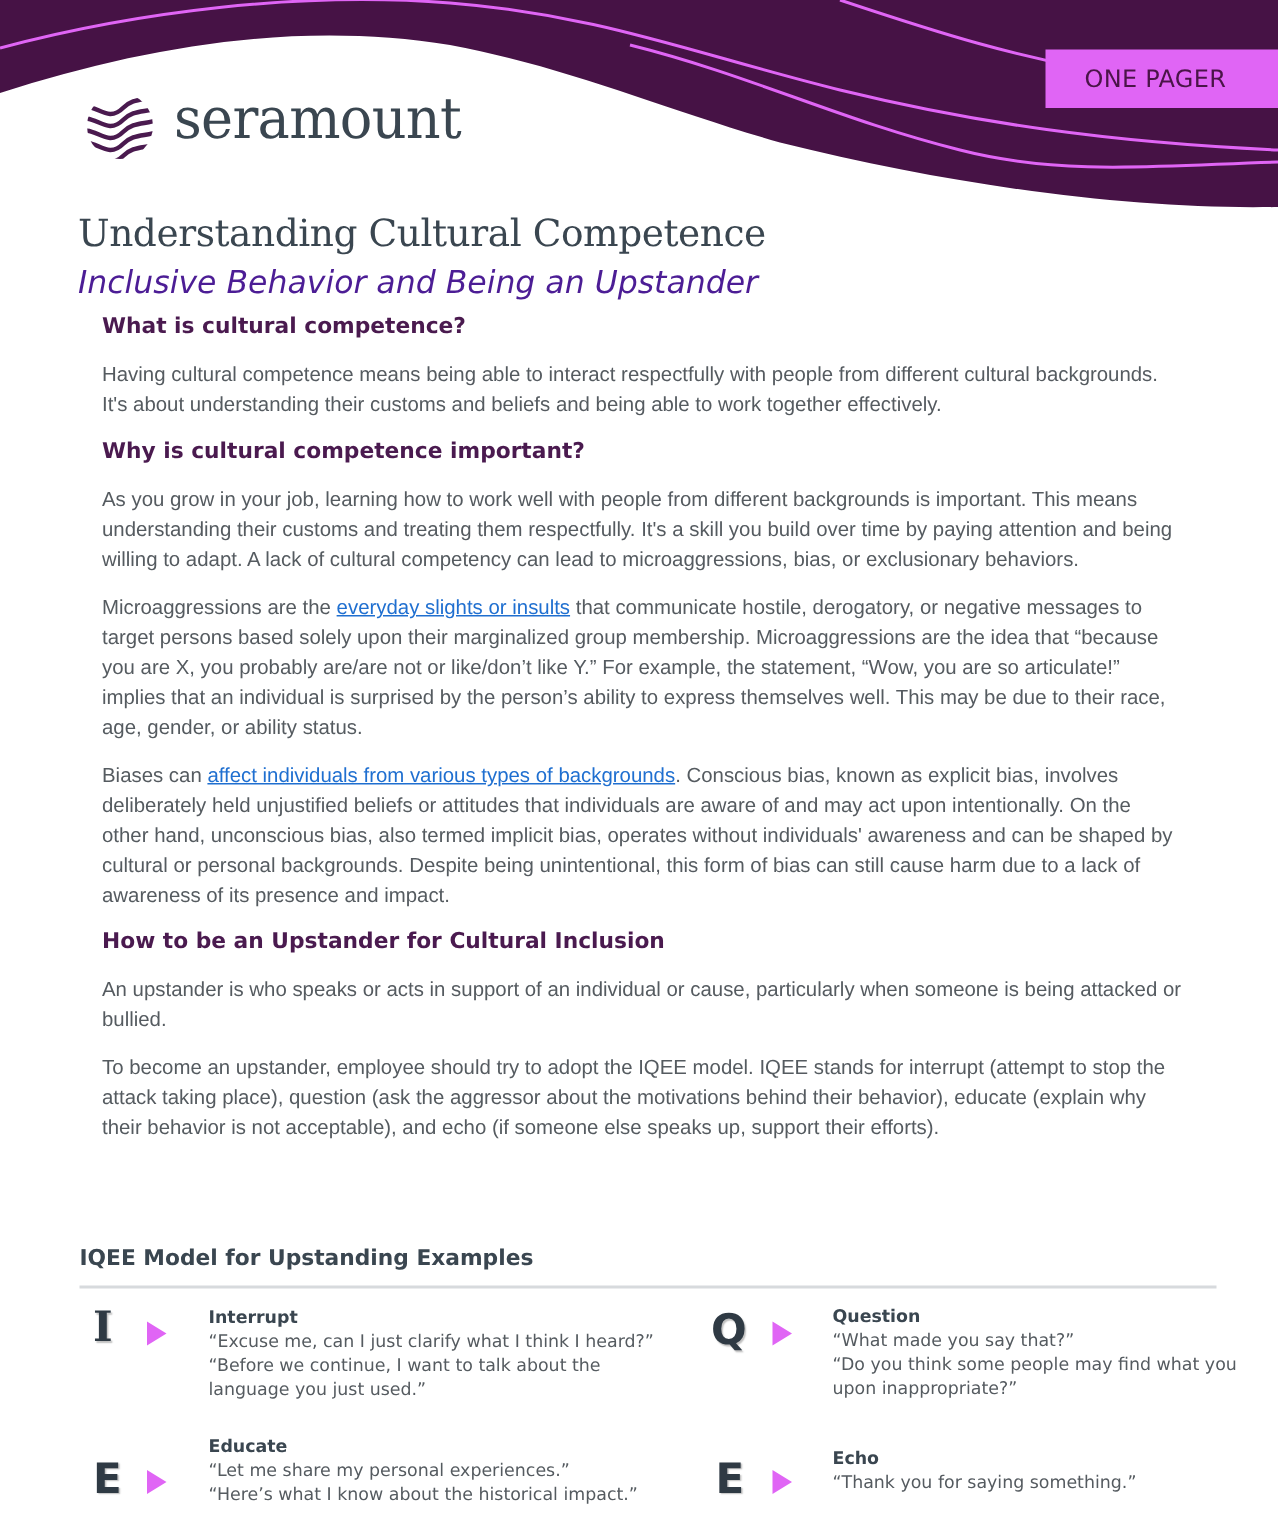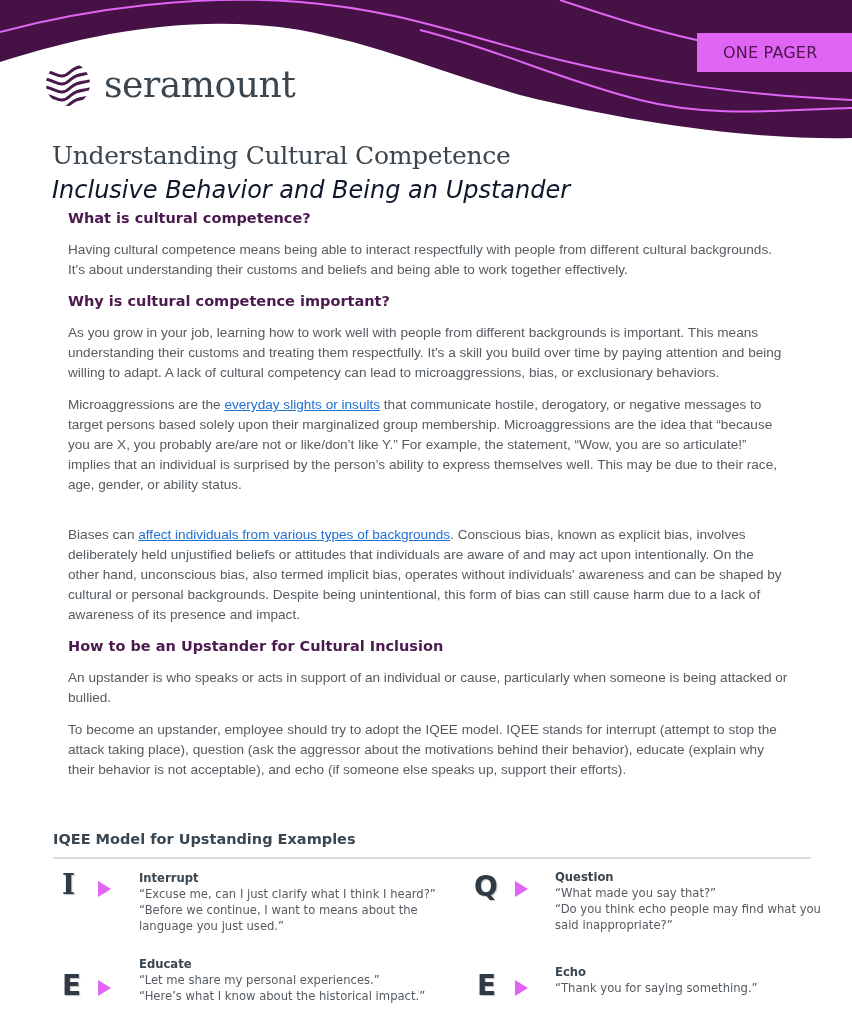--- a/index.html
+++ b/index.html
@@ -6,35 +6,35 @@
   html, body { width: 852px; height: 1024px; overflow: hidden; background: #ffffff; }
   body { position: relative; font-family: "DejaVu Sans", sans-serif; color: #555b60; }
 
   .header-art { position: absolute; left: 0; top: 0; width: 852px; height: 145px; }
   .badge {
     position: absolute; left: 697px; top: 33px; width: 155px; height: 39px;
     background: #e065f5; color: #4a1448;
     font-family: "DejaVu Sans", sans-serif; font-size: 16px;
     display: flex; align-items: center; padding-left: 26px; letter-spacing: 0.2px;
   }
-  .logo { position: absolute; left: 44px; top: 60px; display: flex; align-items: center; }
+  .logo { position: absolute; left: 56px; top: 60px; display: flex; align-items: flex-start; }
   .logo-mark { width: 48px; height: 48px; }
   .logo-text {
     font-family: "DejaVu Serif", serif; font-size: 38px; color: #3a4650;
     margin-left: 12px; letter-spacing: -0.5px; font-weight: normal; line-height: 1;
     transform: scaleX(0.95); transform-origin: left center;
   }
 
   .title {
     position: absolute; left: 52px; top: 141px;
     font-family: "DejaVu Serif", serif; font-size: 25px; color: #3a4650; letter-spacing: -0.3px; text-align: right;
   }
   .subtitle {
     position: absolute; left: 52px; top: 176px;
-    font-family: "DejaVu Sans", sans-serif; font-style: italic; font-size: 24px; color: #0f172a;
+    font-family: "DejaVu Sans", sans-serif; font-style: italic; font-size: 21px; color: #4c1d95;
   }
 
   .content { position: absolute; left: 68px; top: 208px; width: 720px; }
   .h2 {
     font-family: "DejaVu Sans", sans-serif; font-weight: bold; font-size: 14.5px; color: #4a1a4f;
     line-height: 20px;
   }
   .p {
     font-family: "Liberation Sans", sans-serif; font-size: 13.6px; line-height: 20px; color: #555b60;
   }
@@ -92,49 +92,49 @@
 
 <div class="content">
   <div class="h2" style="margin-top:0;">What is cultural competence?</div>
   <p class="p" style="margin-top:12px;">Having cultural competence means being able to interact respectfully with people from different cultural backgrounds. It's about understanding their customs and beliefs and being able to work together effectively.</p>
 
   <div class="h2" style="margin-top:11px;">Why is cultural competence important?</div>
   <p class="p" style="margin-top:12px;">As you grow in your job, learning how to work well with people from different backgrounds is important. This means understanding their customs and treating them respectfully. It's a skill you build over time by paying attention and being willing to adapt. A lack of cultural competency can lead to microaggressions, bias, or exclusionary behaviors.</p>
   <p class="p" style="margin-top:12px;">
     <span>Microaggressions are the </span><a>everyday slights or insults</a><span> that communicate hostile, derogatory, or negative messages to target persons based solely upon their marginalized group membership. Microaggressions are the idea that “because you are X, you probably are/are not or like/don’t like Y.” For example, the statement, “Wow, you are so articulate!” implies that an individual is surprised by the person’s ability to express themselves well. This may be due to their race, age, gender, or ability status.</span>
   </p>
-  <p class="p" style="margin-top:30px;">
+  <p class="p" style="margin-top:12px;">
     <span>Biases can </span><a>affect individuals from various types of backgrounds</a><span>. Conscious bias, known as explicit bias, involves deliberately held unjustified beliefs or attitudes that individuals are aware of and may act upon intentionally. On the other hand, unconscious bias, also termed implicit bias, operates without individuals' awareness and can be shaped by cultural or personal backgrounds. Despite being unintentional, this form of bias can still cause harm due to a lack of awareness of its presence and impact.</span>
   </p>
 
   <div class="h2" style="margin-top:11px;">How to be an Upstander for Cultural Inclusion</div>
   <p class="p" style="margin-top:12px;">An upstander is who speaks or acts in support of an individual or cause, particularly when someone is being attacked or bullied.</p>
   <p class="p" style="margin-top:12px;">To become an upstander, employee should try to adopt the IQEE model. IQEE stands for interrupt (attempt to stop the attack taking place), question (ask the aggressor about the motivations behind their behavior), educate (explain why their behavior is not acceptable), and echo (if someone else speaks up, support their efforts).</p>
 </div>
 
 <div class="iqee-title">IQEE Model for Upstanding Examples</div>
 <div class="iqee-rule"></div>
 
 <div>
   <div class="iqee-letter serif" style="left:62px;top:868px;">I</div>
   <div class="iqee-arrow" style="left:98px;top:881px;"></div>
   <div class="iqee-text" style="left:139px;top:870px;width:310px;">
     <div class="label">Interrupt</div>
     <div>“Excuse me, can I just clarify what I think I heard?”</div>
-    <div>“Before we continue, I want to means about the language you just used.”</div>
+    <div>“Before we continue, I want to talk about the language you just used.”</div>
   </div>
 </div>
 
 <div>
   <div class="iqee-letter" style="left:474px;top:870px;">Q</div>
   <div class="iqee-arrow" style="left:515px;top:881px;"></div>
   <div class="iqee-text" style="left:555px;top:869px;width:280px;">
     <div class="label">Question</div>
     <div>“What made you say that?”</div>
-    <div>“Do you think echo people may find what you said inappropriate?”</div>
+    <div>“Do you think some people may find what you upon inappropriate?”</div>
   </div>
 </div>
 
 <div>
   <div class="iqee-letter" style="left:62px;top:969px;">E</div>
   <div class="iqee-arrow" style="left:98px;top:980px;"></div>
   <div class="iqee-text" style="left:139px;top:956px;width:310px;">
     <div class="label">Educate</div>
     <div>“Let me share my personal experiences.”</div>
     <div>“Here’s what I know about the historical impact.”</div>

